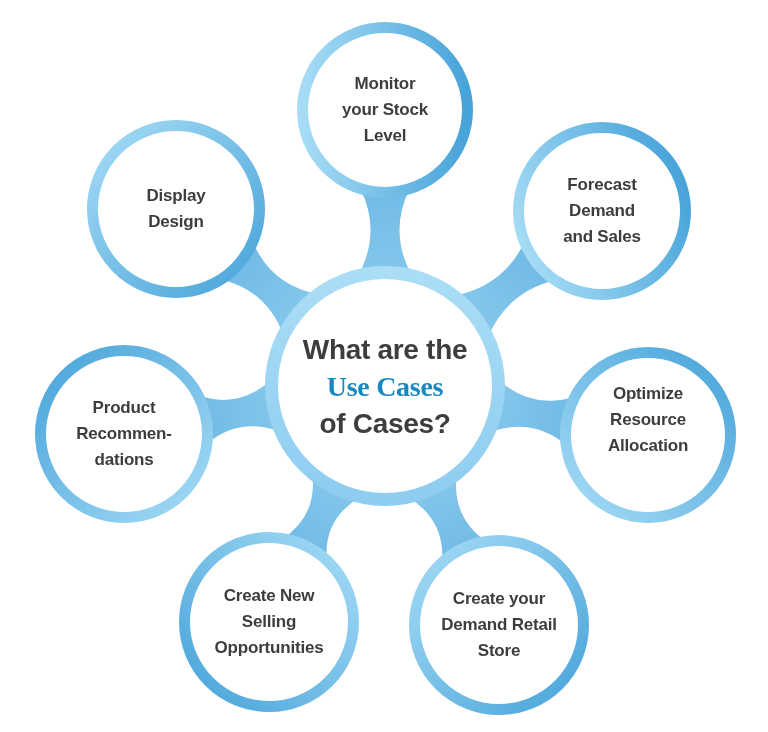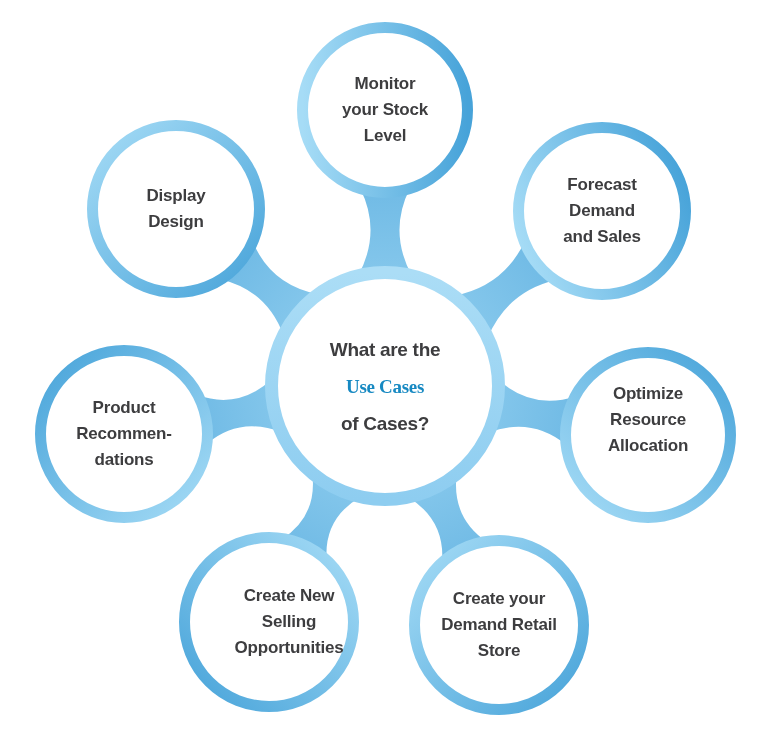--- a/index.html
+++ b/index.html
@@ -32,21 +32,21 @@
     line-height: 26px;
     font-weight: 700;
     color: var(--text-dark, #3d3d3f);
     letter-spacing: -0.2px;
     pointer-events: none;
   }
   .hub-label {
     position: absolute;
     transform: translate(-50%, -50%);
     text-align: center;
-    font-size: 19px;
+    font-size: 28px;
     line-height: 37px;
     font-weight: 700;
     color: var(--text-dark, #3d3d3f);
     letter-spacing: -0.3px;
     pointer-events: none;
   }
   .hub-label span { display: block; }
   .hub-label .accent { color: var(--accent, #1789c2); font-family: Liberation Serif, serif; }
 </style>
 </head>
@@ -145,21 +145,21 @@
 Level</div>
   <div class="node-label" style="left: 602px; top: 211px;">Forecast
 Demand
 and Sales</div>
   <div class="node-label" style="left: 648px; top: 420px;">Optimize
 Resource
 Allocation</div>
   <div class="node-label" style="left: 499px; top: 625px;">Create your
 Demand Retail
 Store</div>
-  <div class="node-label" style="left: 269px; top: 622px; margin-left: 20px;">Create New
+  <div class="node-label" style="left: 269px; top: 622px;">Create New
 Selling
 Opportunities</div>
   <div class="node-label" style="left: 176px; top: 209px;">Display
 Design</div>
   <div class="node-label" style="left: 124px; top: 434px;">Product
 Recommen-
 dations</div>
 
 </div>
 

